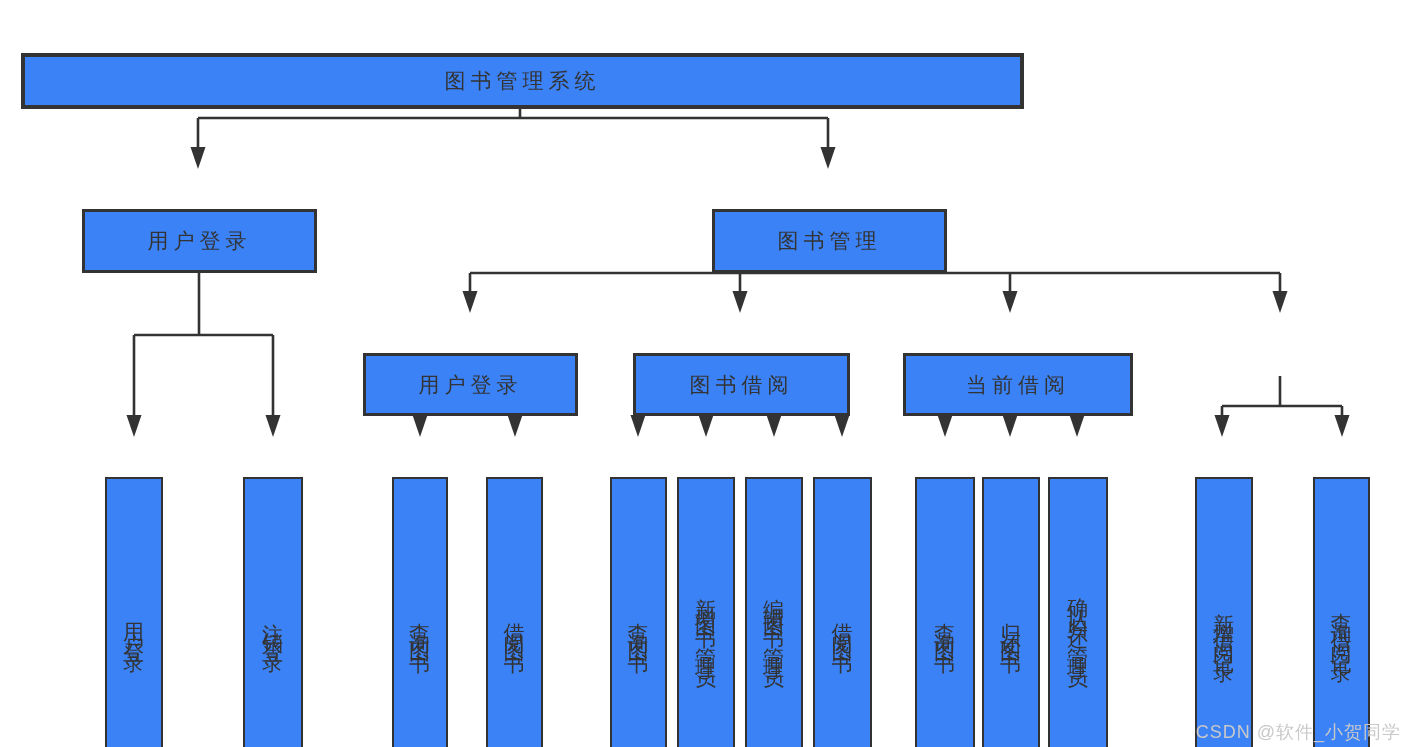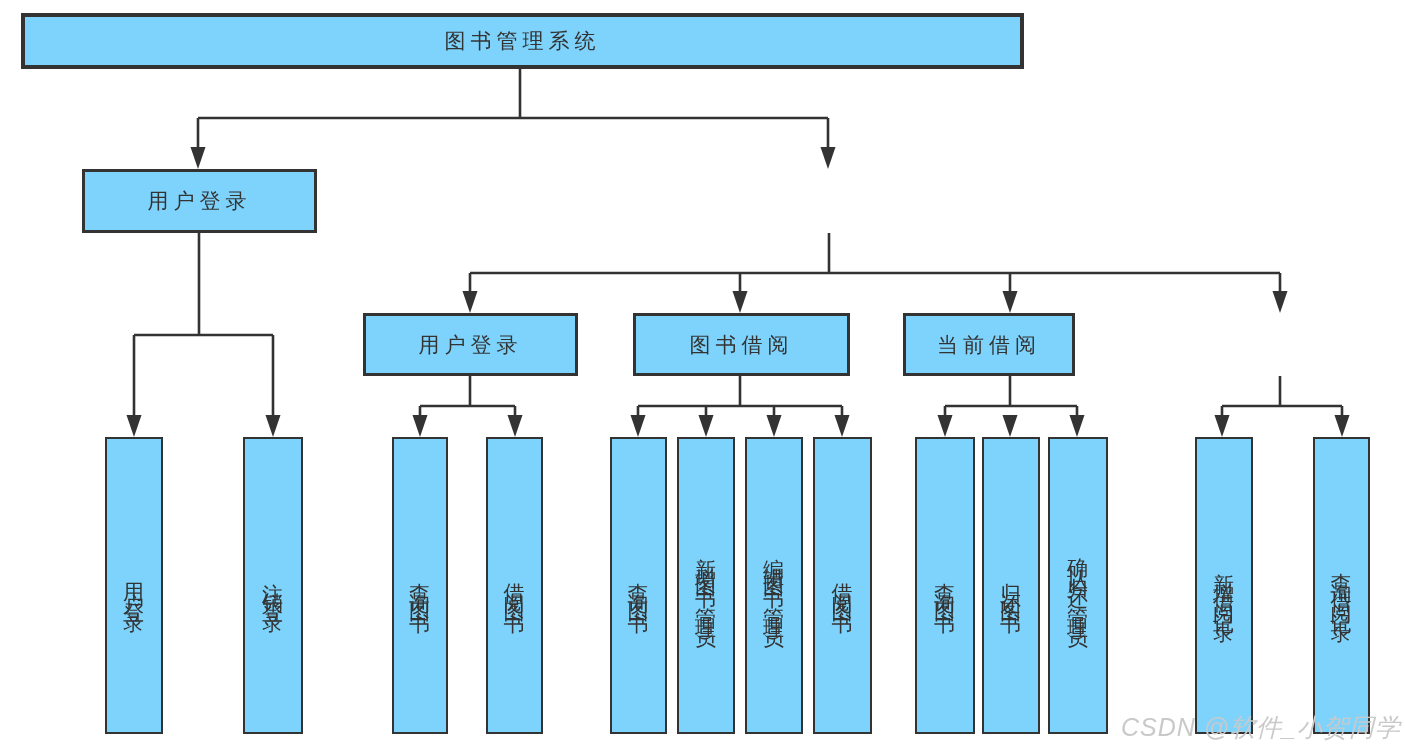--- a/index.html
+++ b/index.html
@@ -4,34 +4,34 @@
 <title>图书管理系统</title>
 <style>
   :root{
     --line:#333333; --text:#333333; --watermark:#c9c9c9; --background:#ffffff;
   }
   html,body{margin:0;padding:0;background:var(--background);}
   body{font-family:"Liberation Sans","DejaVu Sans",sans-serif;}
   .canvas{position:relative;width:1405px;height:747px;background:var(--background);overflow:hidden;}
   .connectors{position:absolute;left:0;top:0;width:1405px;height:747px;}
   .node{
-    position:absolute;background:#7dd3fc;border:3px solid var(--line);
+    position:absolute;background:#3b82f6;border:3px solid var(--line);
     display:flex;align-items:center;justify-content:center;
     font-size:21px;color:var(--text);letter-spacing:5px;
-    box-sizing:border-box;white-space:nowrap;z-index:2;
+    box-sizing:border-box;white-space:nowrap;z-index:2;margin-top:40px;
   }
   .root{border-width:4px;}
   .leaf{border-width:2.5px;}
   .leaf span{
     writing-mode:vertical-rl;text-orientation:mixed;
     letter-spacing:10px;line-height:1;display:block;
   }
   .watermark{
     position:absolute;right:4px;bottom:3px;z-index:5;
-    font-size:25px;color:var(--watermark);letter-spacing:1px;white-space:nowrap;font-style:italic;
+    font-size:18px;color:var(--watermark);letter-spacing:1px;white-space:nowrap;
   }
 </style>
 </head>
 <body>
 
 <div class="canvas">
 
   <svg class="connectors" width="1405" height="747" viewBox="0 0 1405 747" xmlns="http://www.w3.org/2000/svg">
     <g stroke="#333333" stroke-width="2.6" fill="none">
       <g>
@@ -75,24 +75,25 @@
       <polygon points="1002.5,415 1017.5,415 1010,437"></polygon>
       <polygon points="1069.5,415 1084.5,415 1077,437"></polygon>
       <polygon points="1214.5,415 1229.5,415 1222,437"></polygon>
       <polygon points="1334.5,415 1349.5,415 1342,437"></polygon>
     </g>
   </svg>
 
   <div class="node root" style="left:21px;top:13px;width:1003px;height:56px">图书管理系统</div>
 
   <div class="node" style="left:82px;top:169px;width:235px;height:64px">用户登录</div>
+  <div class="node" style="left:712px;top:169px;width:235px;height:64px">图书管理</div>
 
   <div class="node" style="left:363px;top:313px;width:215px;height:63px">用户登录</div>
   <div class="node" style="left:633px;top:313px;width:217px;height:63px">图书借阅</div>
-  <div class="node" style="left:903px;top:313px;width:172px;height:63px">当前借阅</div>
+  <div class="node" style="left:903px;top:313px;width:230px;height:63px">当前借阅</div>
 
   <div class="node leaf" style="left:105px;top:437px;width:58px;height:297px">
     <span>用户登录</span>
   </div>
   <div class="node leaf" style="left:243px;top:437px;width:60px;height:297px">
     <span>注销登录</span>
   </div>
 
   <div class="node leaf" style="left:392px;top:437px;width:56px;height:297px">
     <span>查询图书</span>

